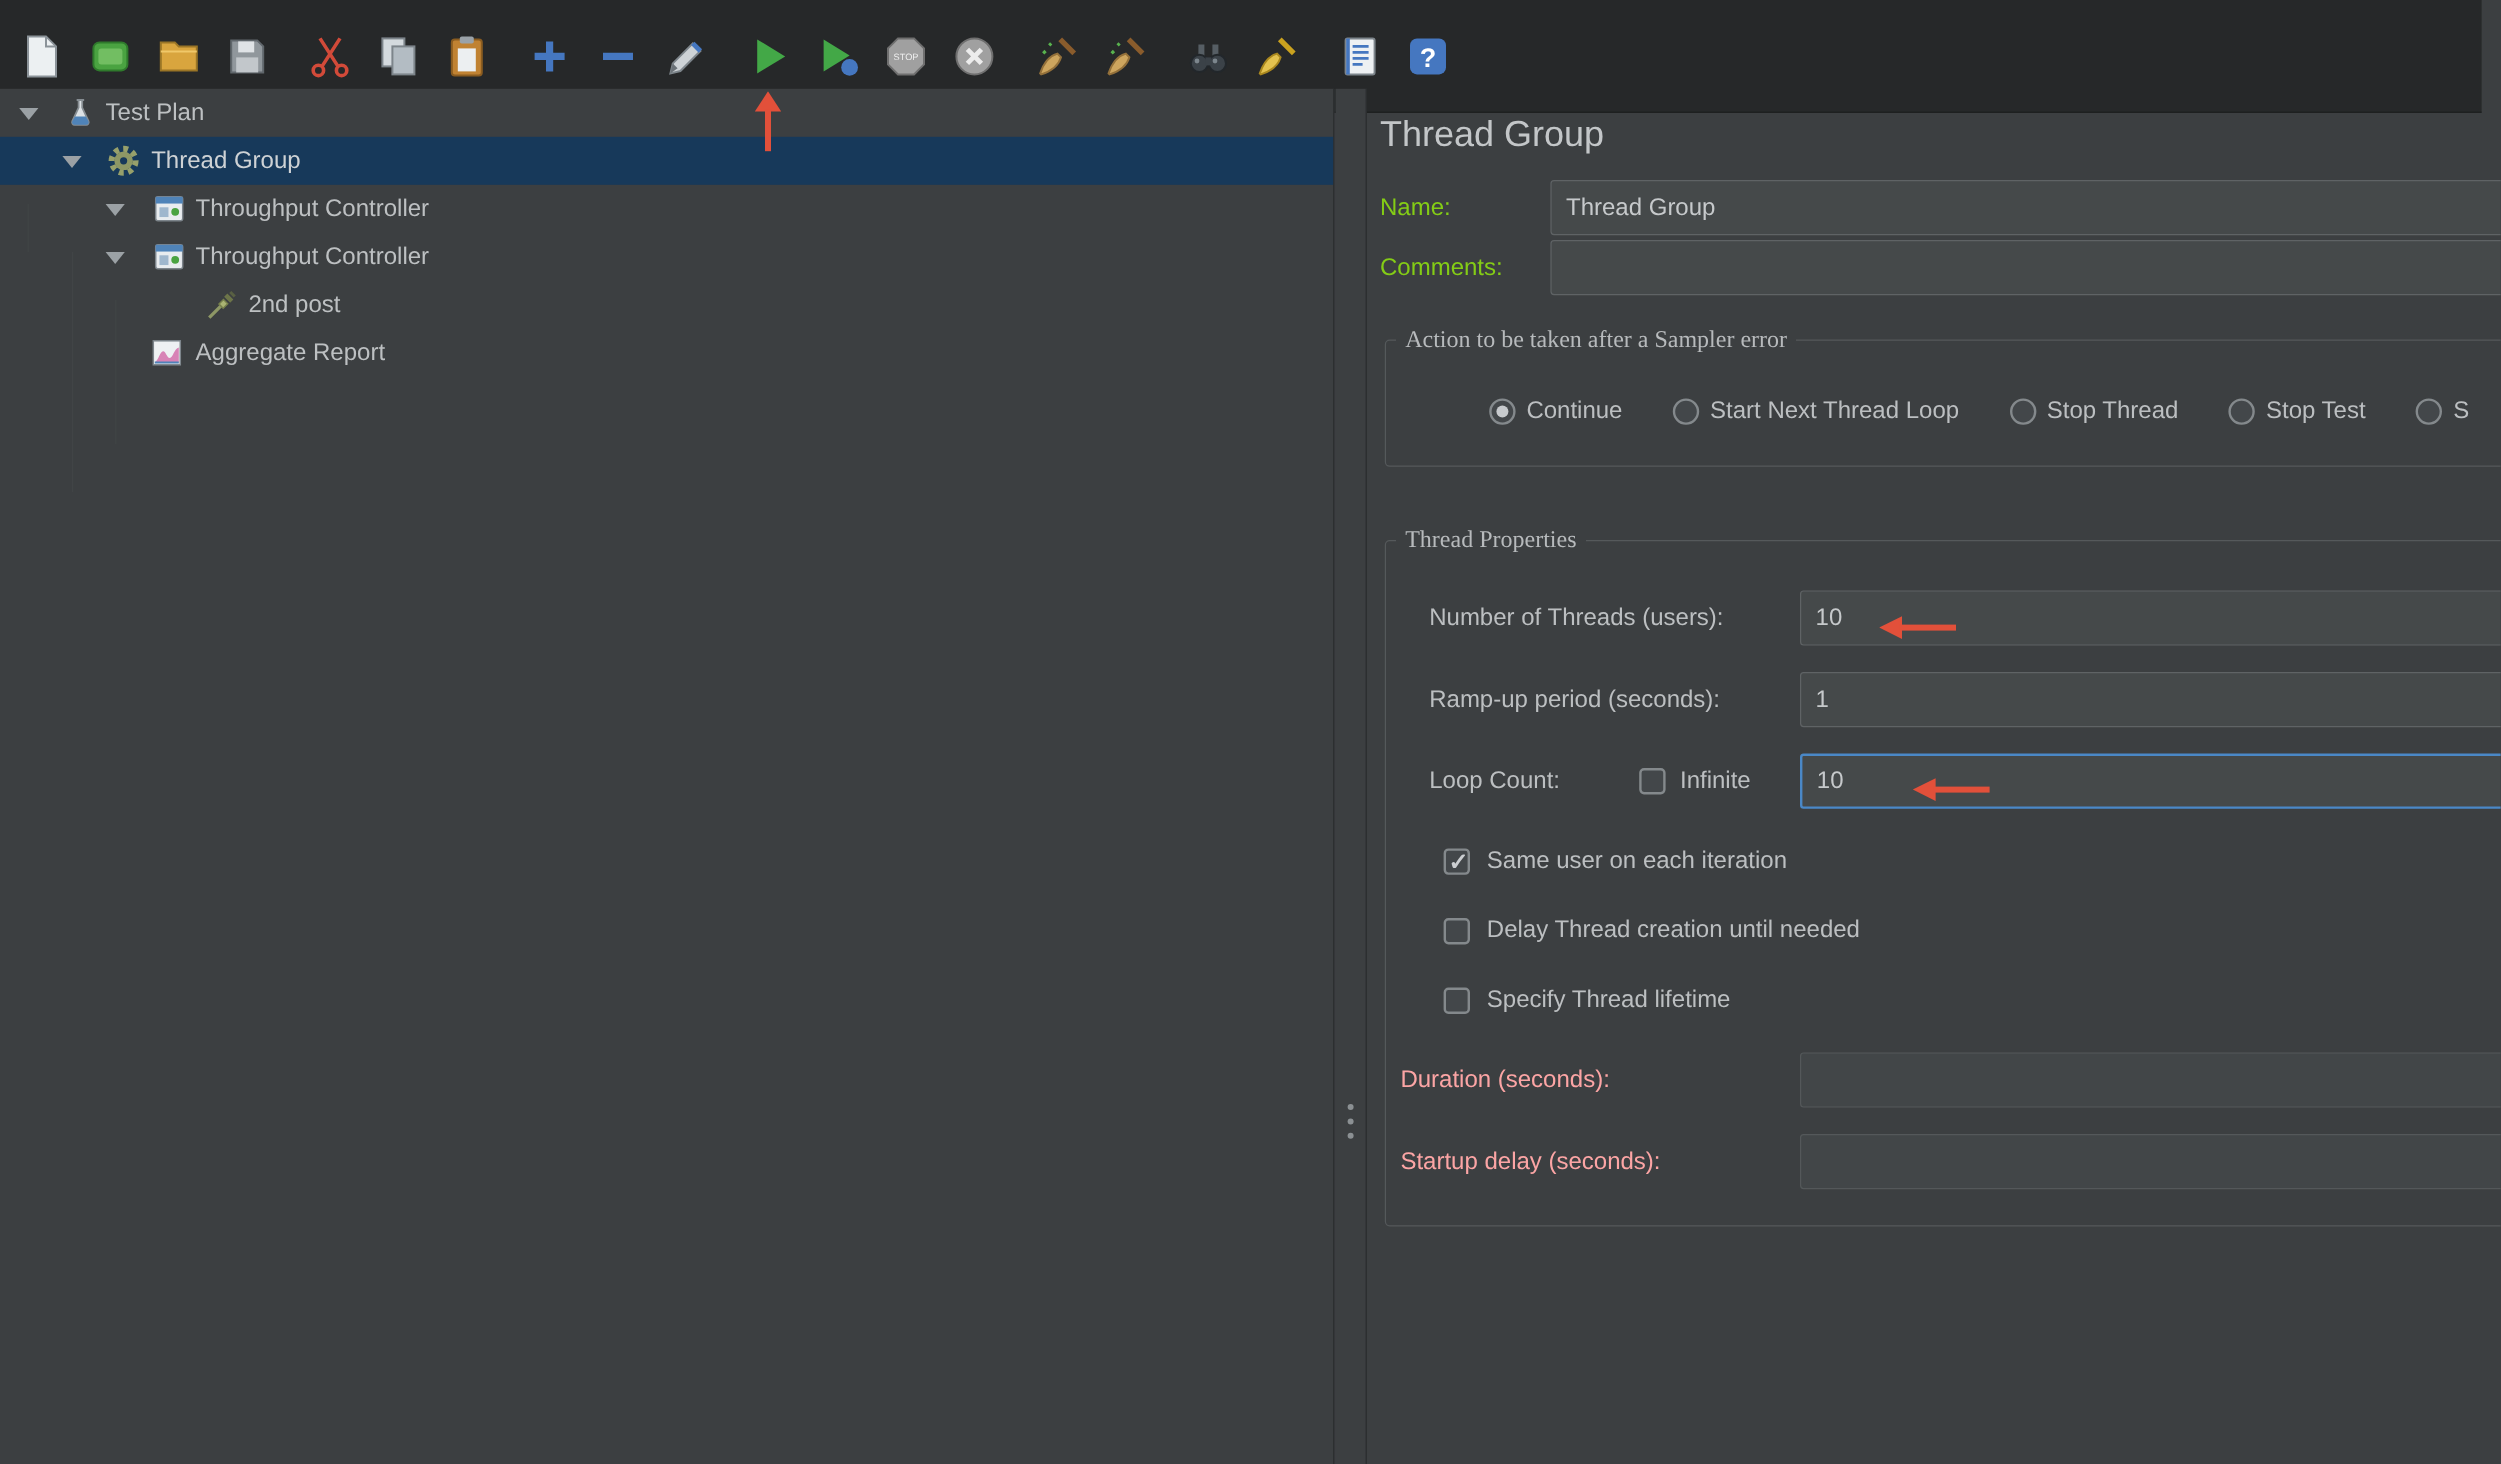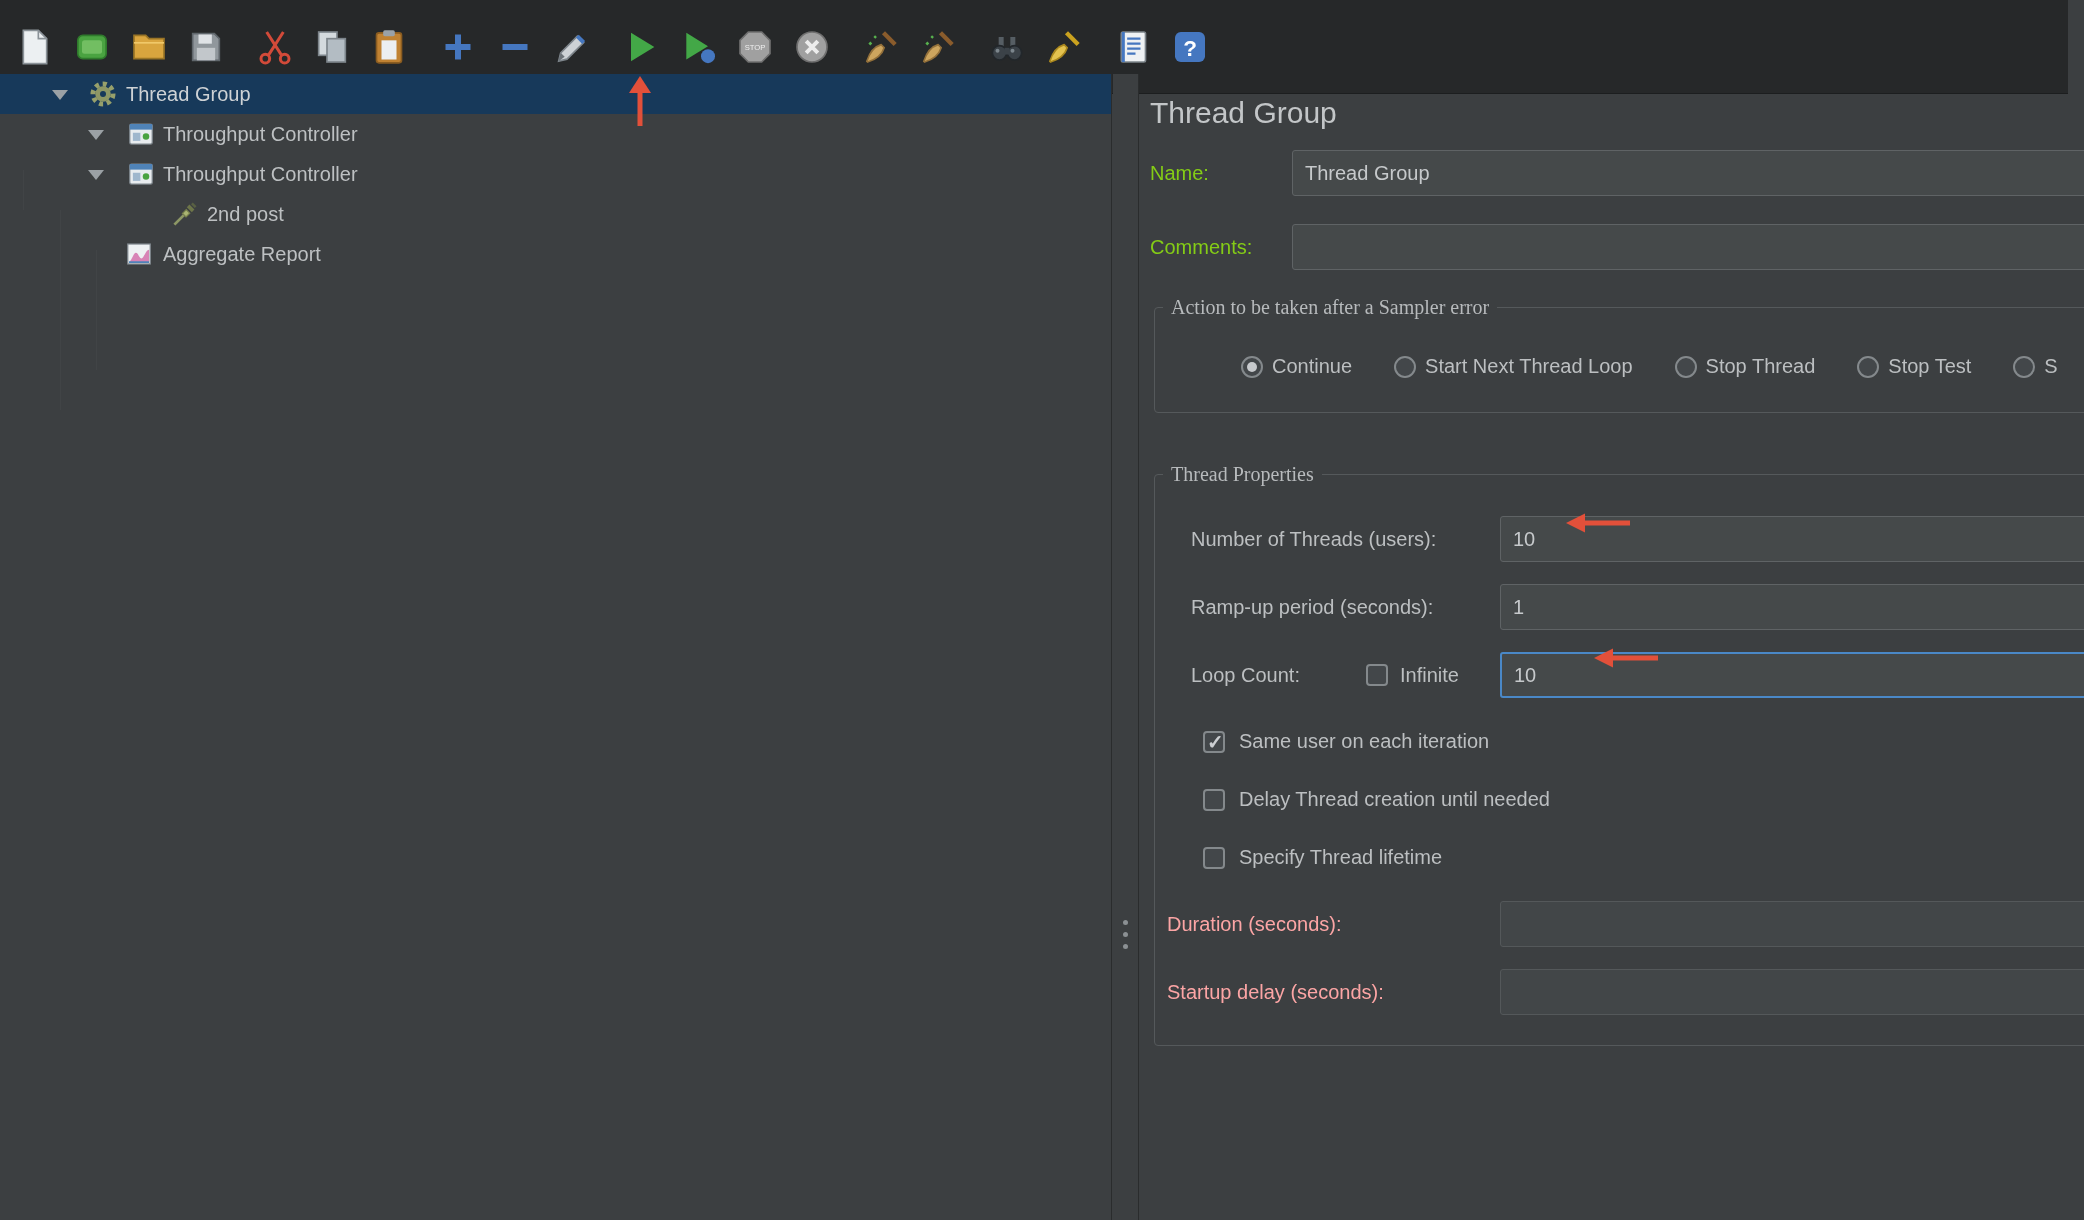--- a/index.html
+++ b/index.html
@@ -48,21 +48,21 @@
 
   
   .rpanel {
     position:absolute; top:74px; left:1140px; right:0; bottom:0;
     overflow:hidden; padding-left:10px;
   }
   .ptitle { margin-top:22px; font-size:30px; font-weight:normal; color:#c3c6c8; }
 
   .frow { display:flex; align-items:center; }
   .frow.name-row { margin-top:20px; }
-  .frow.comments-row { margin-top:28px; }
+  .frow.comments-row { margin-top:4px; }
   .flabel { width:142px; font-size:20px; flex:0 0 auto; color:#84cc16; }
 
   input.text {
     height:46px; width:1000px; flex:0 0 auto;
     background:#45494a; border:1px solid #5f6365; border-radius:3px;
     color:#c6c9cb; font-size:20px; padding:0 12px;
     font-family:"Liberation Sans", sans-serif; outline:none;
   }
   input.text.focused { border:2px solid #4a88c7; }
   input.text.dis { background:#424648; border-color:#54585a; }
@@ -247,20 +247,29 @@
         <text x="12" y="17.2" text-anchor="middle" font-size="13.5" font-weight="bold" fill="#ffffff">?</text>
       </svg>
     </span>
 </div>
 
 <div class="tree">
   <div class="guide" style="left:23px; top:96px; height:40px;"></div>
   <div class="guide" style="left:60px; top:136px; height:200px;"></div>
   <div class="guide" style="left:96px; top:176px; height:120px;"></div>
 
+  <div class="trow">
+    <span class="expander" style="left:16px"></span>
+    <span class="ticon" style="left:52px"><svg viewBox="0 0 24 24">
+          <path d="M10.8 3.5v5L6.6 17.6A1.7 1.7 0 008.2 20h7.6a1.7 1.7 0 001.6-2.4L13.2 8.5v-5" fill="#dde2e5" stroke="#868d92" stroke-width="1.2"></path>
+          <path d="M8.4 14.5L6.6 17.6A1.7 1.7 0 008.2 20h7.6a1.7 1.7 0 001.6-2.4l-1.8-3.1z" fill="#4f83b8"></path>
+          <path d="M9.5 3.5h5" stroke="#868d92" stroke-width="1.4"></path>
+        </svg></span>
+    <span class="tlabel" style="left:88px">Test Plan</span>
+  </div>
 
   <div class="trow selected">
     <span class="expander" style="left:52px"></span>
     <span class="ticon" style="left:88px"><svg viewBox="0 0 24 24">
           <circle cx="12" cy="12" r="8" fill="none" stroke="#97a06b" stroke-width="4" stroke-dasharray="3.2 3"></circle>
           <circle cx="12" cy="12" r="6.2" fill="#8d9765"></circle>
           <circle cx="12" cy="12" r="2.4" fill="#17395a"></circle>
         </svg></span>
     <span class="tlabel" style="left:126px">Thread Group</span>
   </div>

